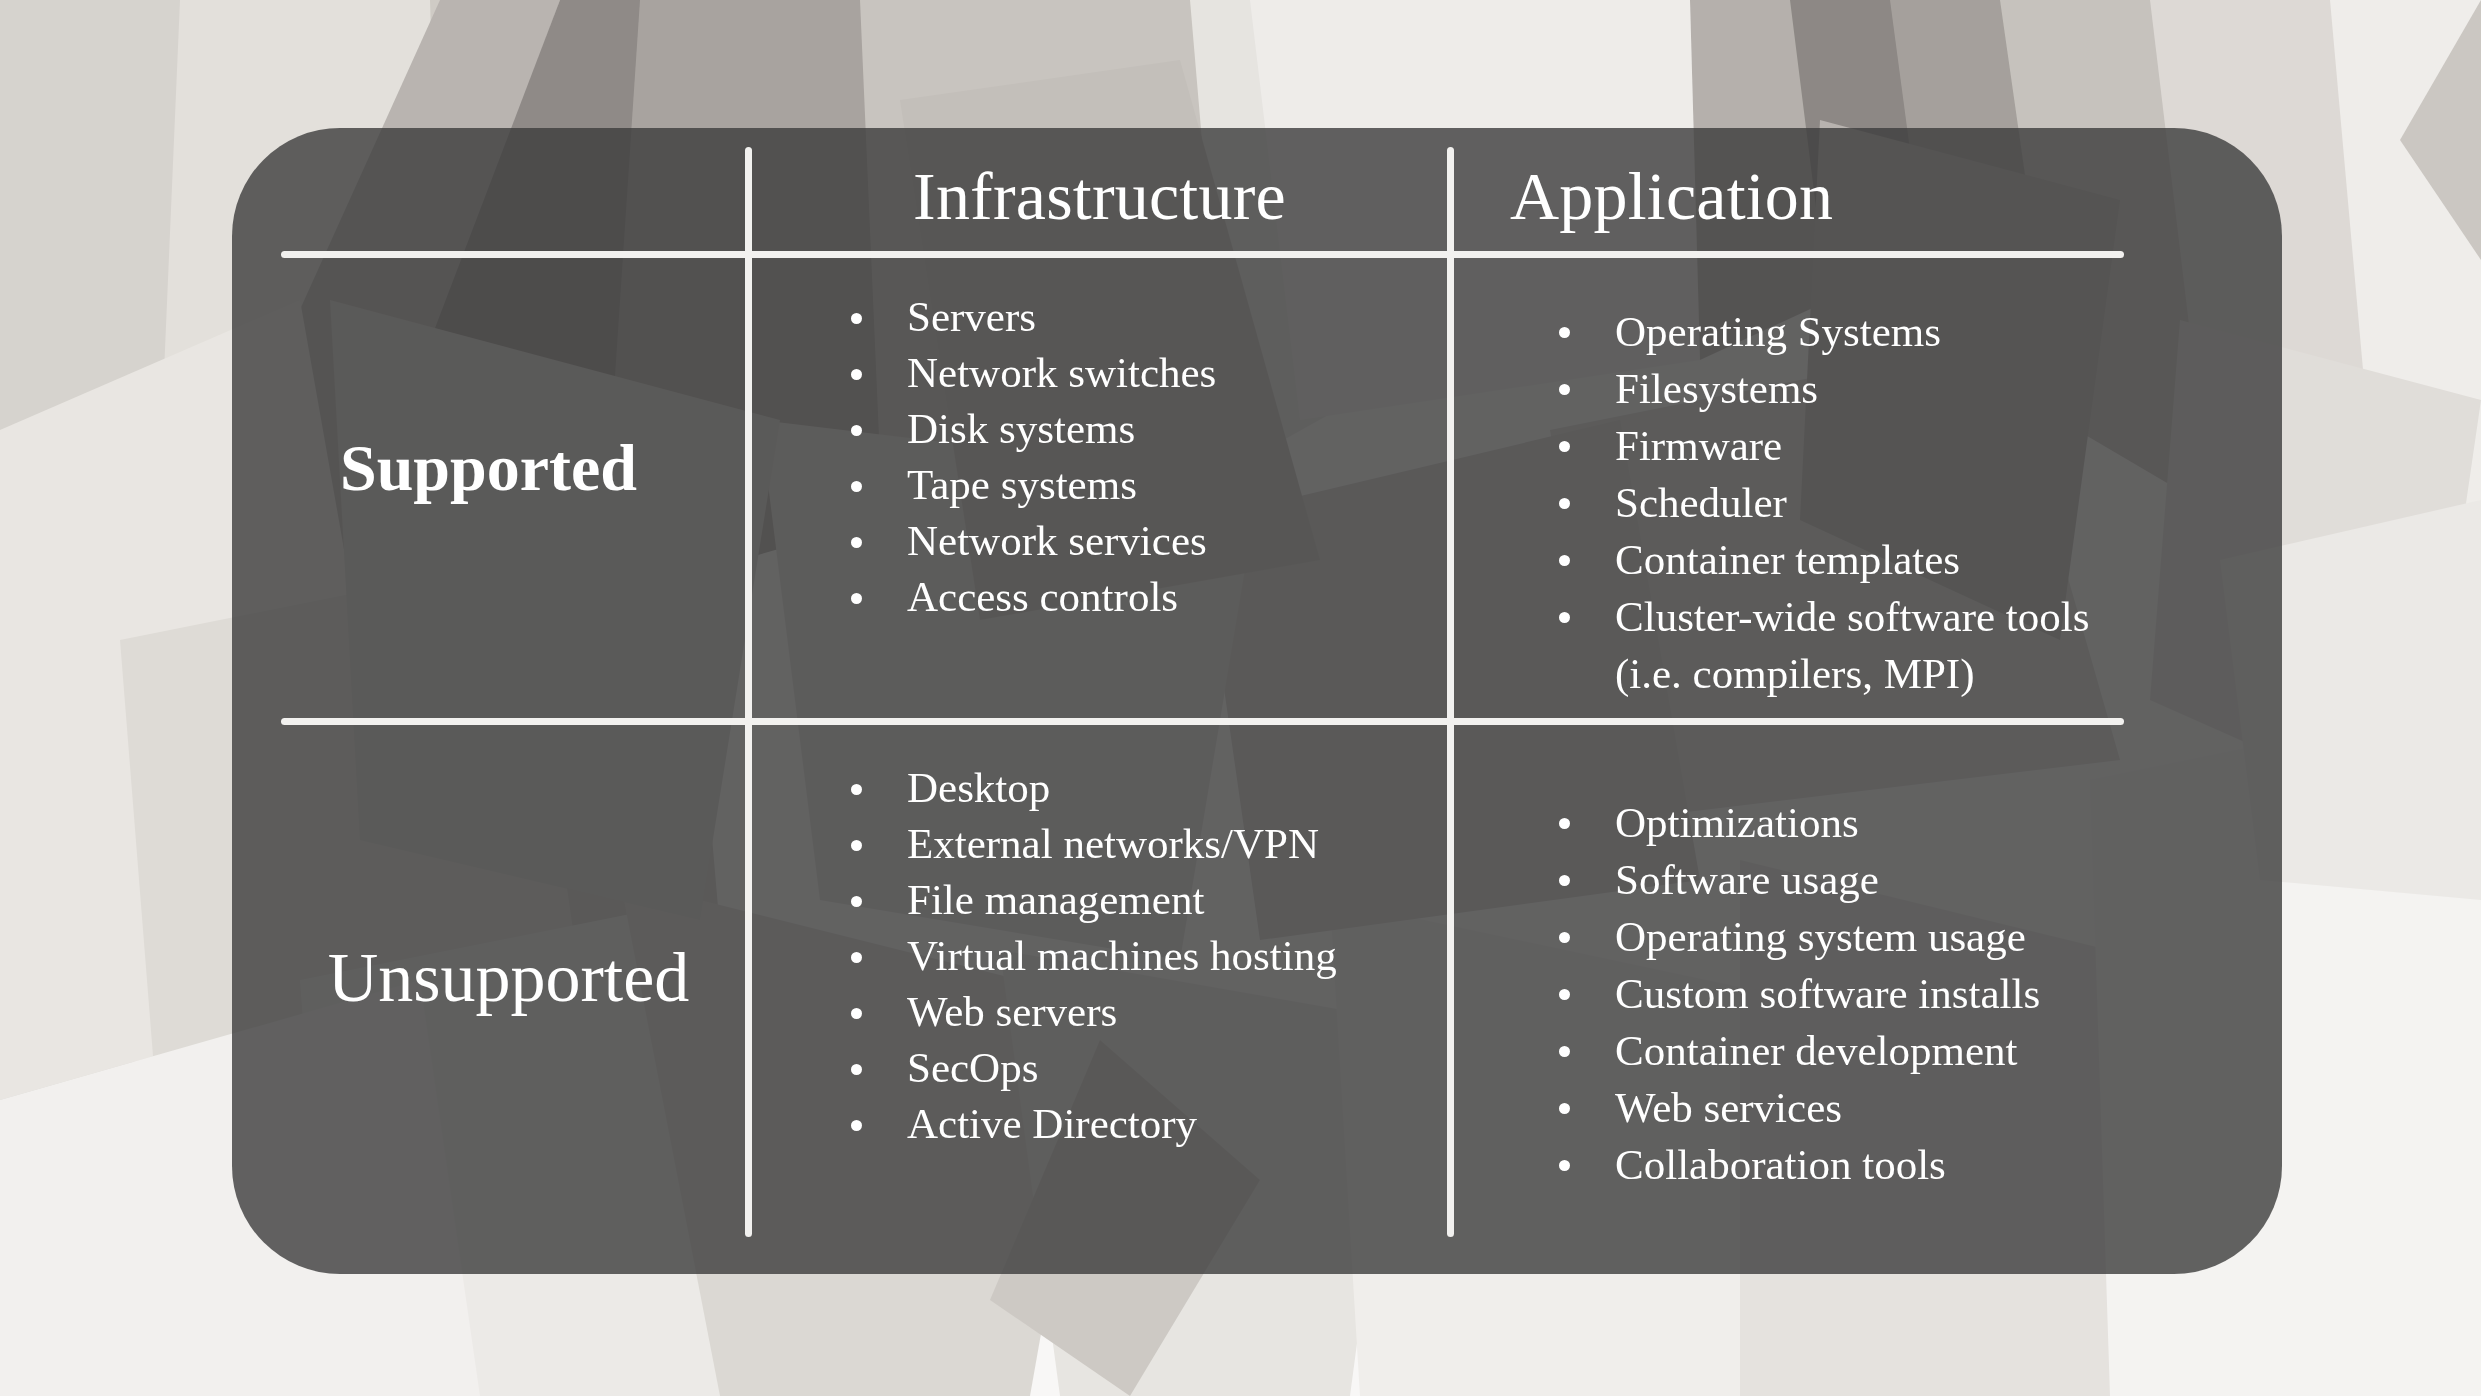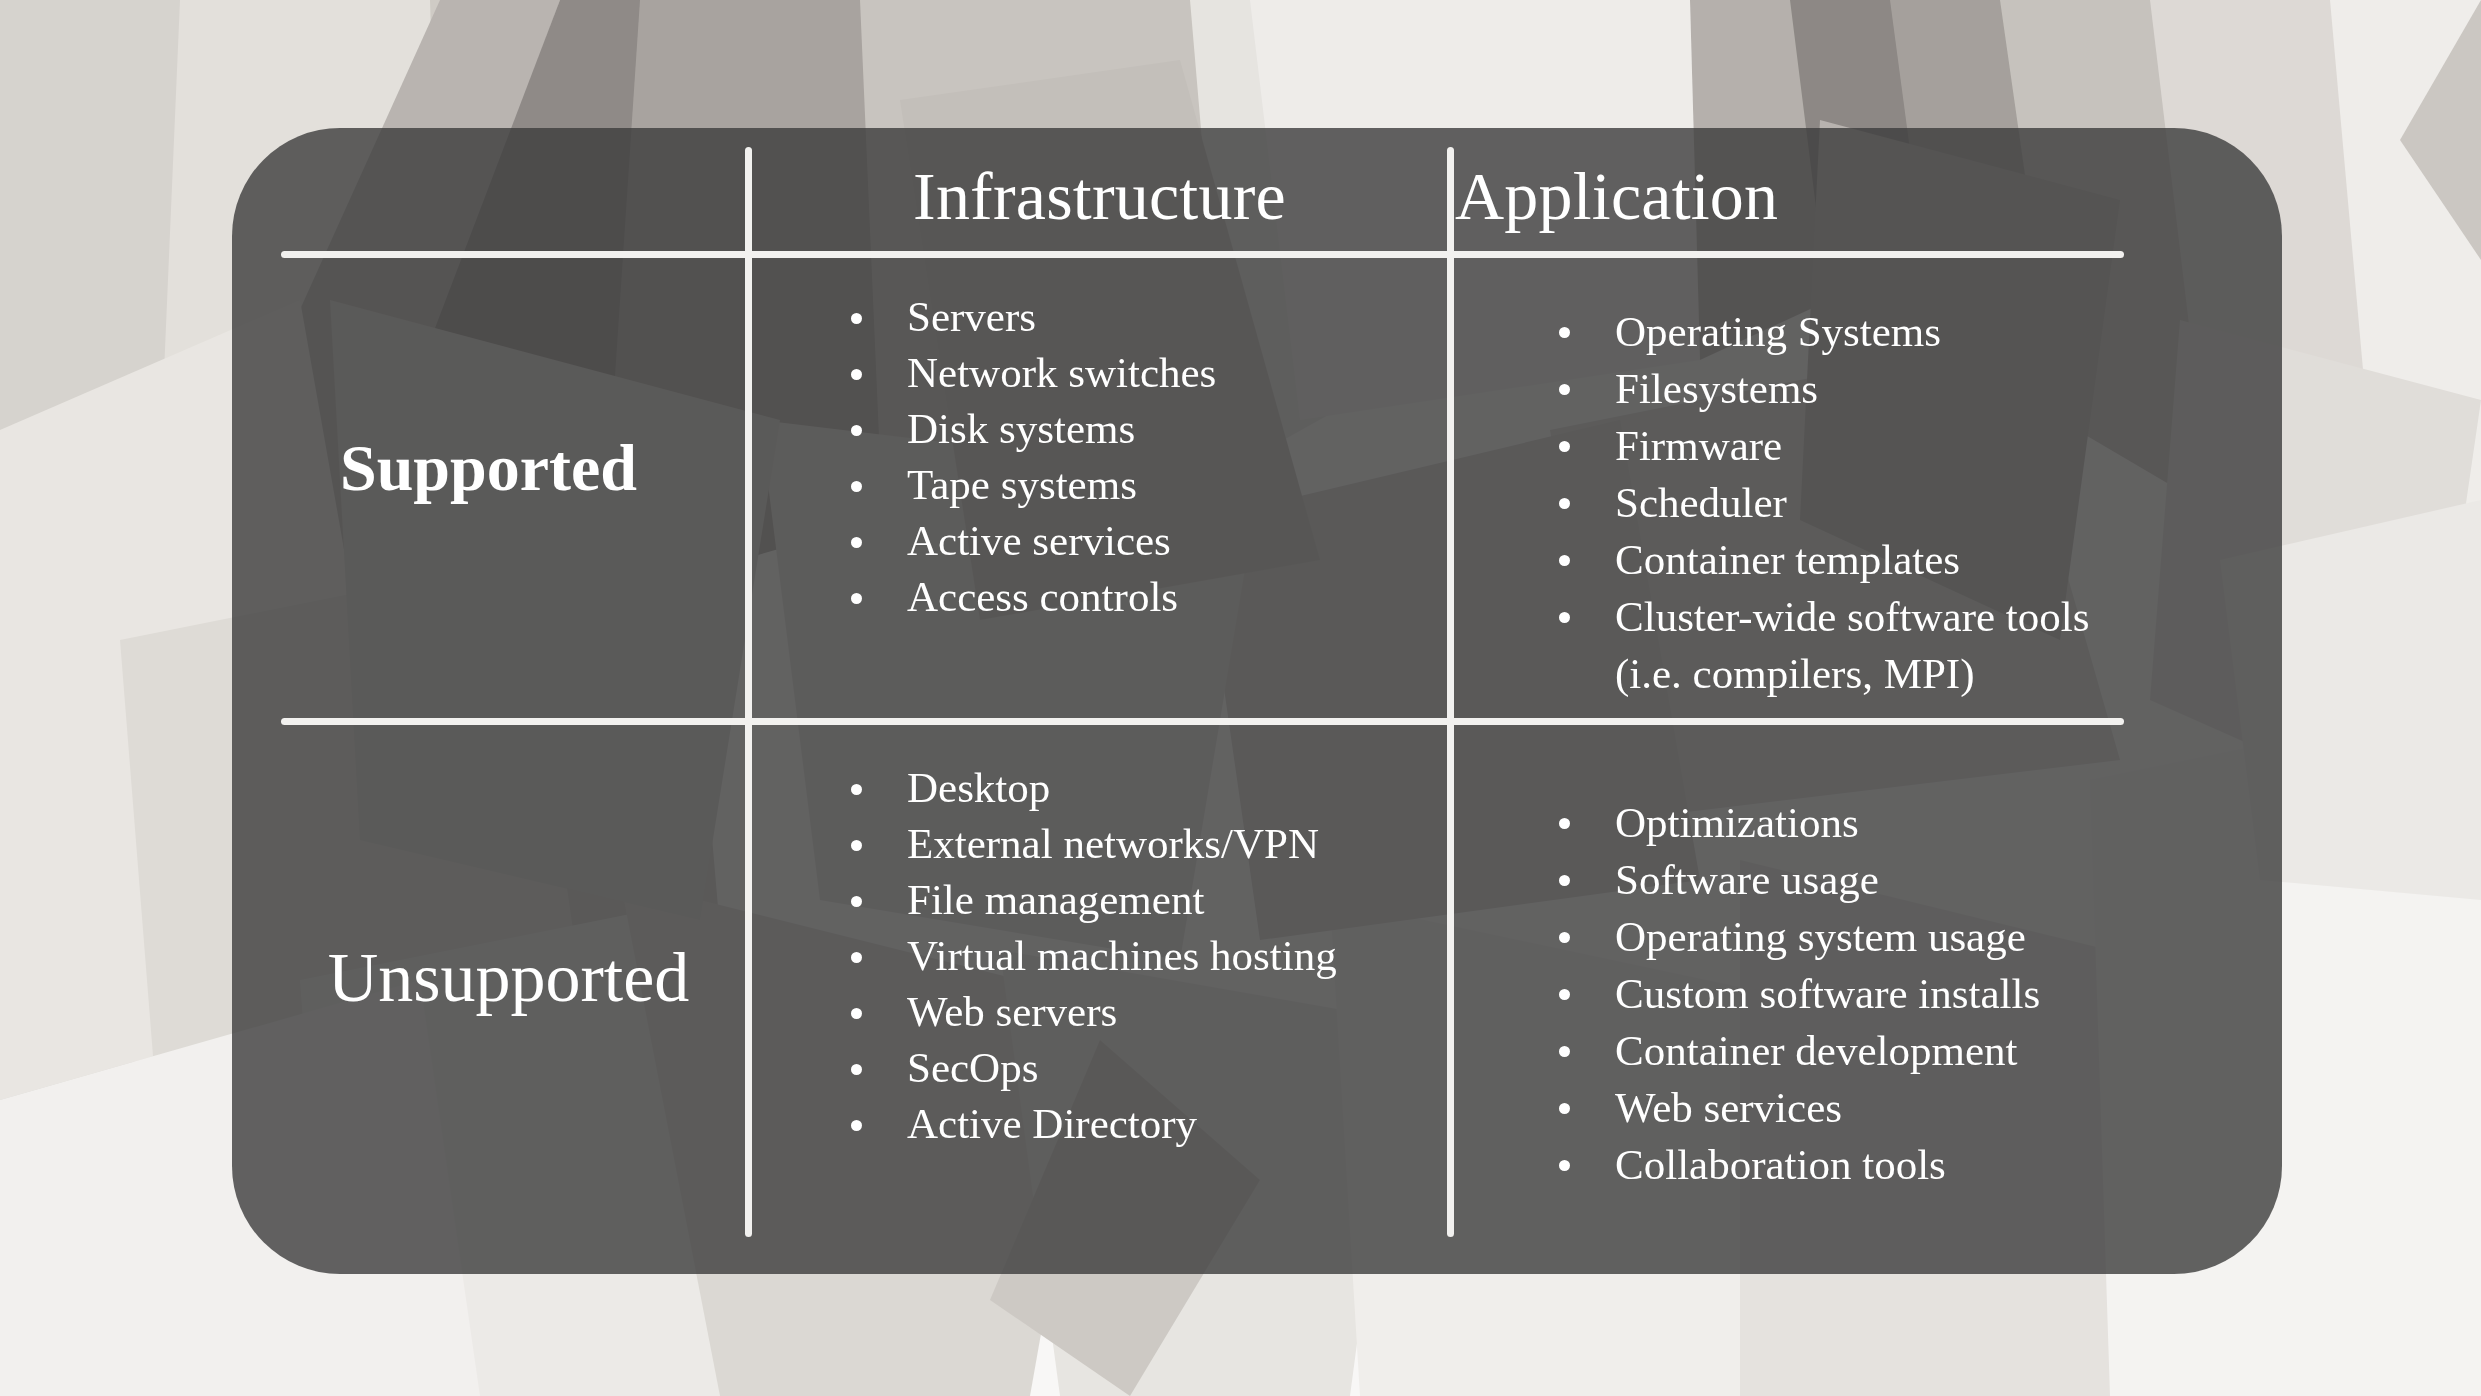--- a/index.html
+++ b/index.html
@@ -55,21 +55,21 @@
     display:flex;
     align-items:center;
     justify-content:center;
     color:#ffffff;
     font-size:68px;
     line-height:1;
     letter-spacing:.2px;
     white-space:nowrap;
   }
   #header-infrastructure{ left:520px;  width:695px; }
-  #header-application   { left:1189px; width:720px; justify-content:flex-start; padding-left:34px; }
+  #header-application   { left:1222px; width:720px; justify-content:flex-start; padding-left:56px; }
 
   
   .row-label{
     position:absolute;
     left:0; width:513px;
     display:flex;
     align-items:center;
     justify-content:center;
     color:#ffffff;
     white-space:nowrap;
@@ -174,21 +174,21 @@
 
     <div class="row-label" id="row-label-supported">Supported</div>
     <div class="row-label" id="row-label-unsupported">Unsupported</div>
 
     <div class="cell" id="cell-supported-infrastructure">
       <ul class="bullets">
           <li>Servers</li>
           <li>Network switches</li>
           <li>Disk systems</li>
           <li>Tape systems</li>
-          <li>Active services</li>
+          <li>Network services</li>
           <li>Access controls</li>
         </ul>
     </div>
 
     <div class="cell" id="cell-supported-application">
       <ul class="bullets">
           <li>Operating Systems</li>
           <li>Filesystems</li>
           <li>Firmware</li>
           <li>Scheduler</li>

